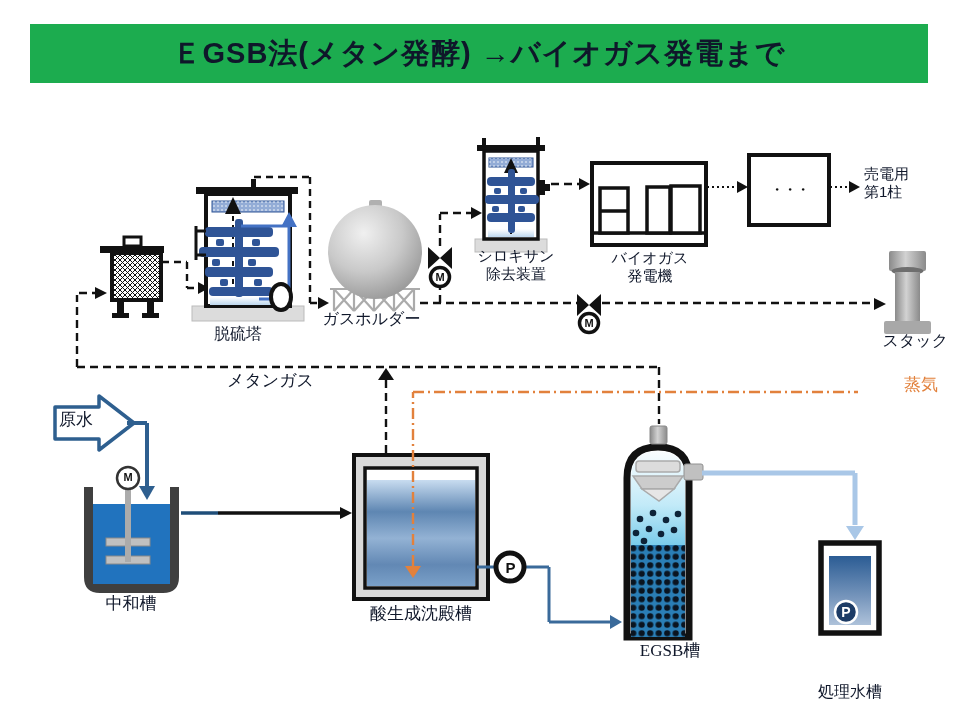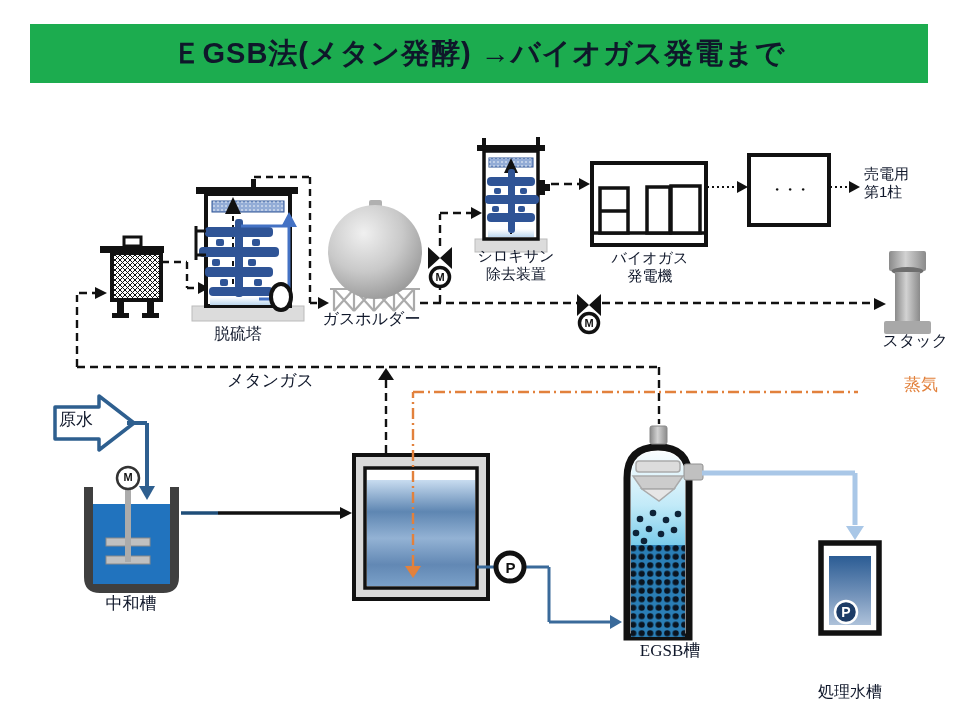--- a/index.html
+++ b/index.html
@@ -306,20 +306,21 @@
 除去装置</div>
   <div class="lbl sm" style="left:592px;top:249px;width:116px;">バイオガス
 発電機</div>
   <div class="lbl sm ta-l" style="left:864px;top:165px;width:70px;">売電用
 第1柱</div>
   <div class="lbl" style="left:866px;top:331px;width:82px;text-align:right;">スタック</div>
   <div class="lbl lg ta-l" style="left:227px;top:371px;width:112px;">メタンガス</div>
   <div class="lbl lg ta-l orange" style="left:904px;top:375px;width:60px;">蒸気</div>
   <div class="lbl lg ta-l" style="left:59px;top:410px;width:44px;">原水</div>
   <div class="lbl lg" style="left:90px;top:594px;width:82px;text-align:center;">中和槽</div>
+  <div class="lbl lg" style="left:346px;top:604px;width:150px;">酸生成沈殿槽</div>
   <div class="lbl lg" style="left:629px;top:641px;width:82px;font-family:Liberation Serif, serif;">EGSB槽</div>
   <div class="lbl" style="left:808px;top:638px;width:84px;margin-top:44px;">処理水槽</div>
 
   <div class="sym" style="left:118px;top:472px;width:20px;font-size:11px;">M</div>
   <div class="sym" style="left:430px;top:272px;width:20px;font-size:11px;">M</div>
   <div class="sym" style="left:579px;top:318px;width:20px;font-size:11px;">M</div>
   <div class="sym" style="left:500px;top:560px;width:21px;font-size:15px;">P</div>
   <div class="sym white" style="left:836px;top:605px;width:20px;font-size:14px;">P</div>
   <div class="sym" style="left:752px;top:183px;width:76px;font-size:13px;">・・・</div>
 

